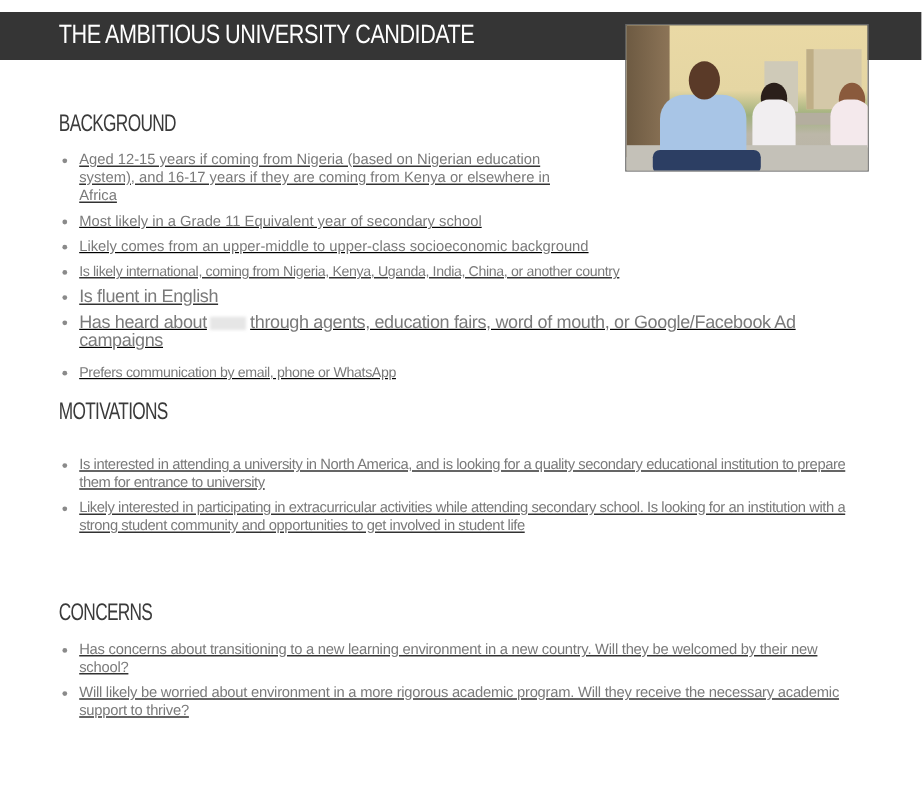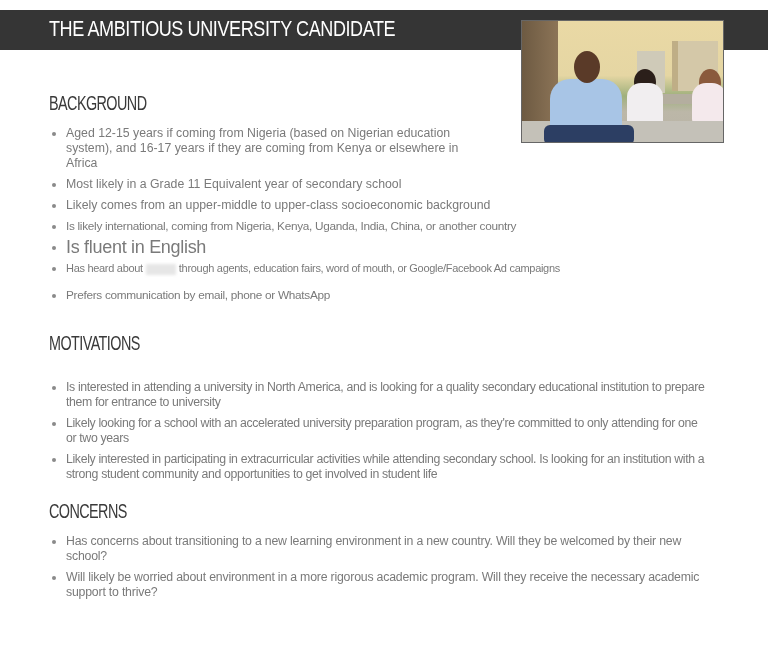--- a/index.html
+++ b/index.html
@@ -31,21 +31,21 @@
   .photo .girl1-hair { position:absolute; left:112px; top:48px; width:22px; height:26px; background:#2b1f1a; border-radius:50%; }
   .photo .girl2 { position:absolute; left:170px; top:62px; width:34px; height:40px; background:#f4e9ec; border-radius:14px 14px 4px 4px; }
   .photo .girl2-hair { position:absolute; left:177px; top:48px; width:22px; height:28px; background:#8a5a3c; border-radius:50%; }
 
   .section-heading {
     position: absolute; left: 49px;
     font-family: "Liberation Sans Narrow", "Liberation Sans", sans-serif;
     font-size: 20px; color: #3a3a3a; letter-spacing: -0.8px;
     transform: scaleX(0.72); transform-origin: left center; white-space: nowrap;
   }
-  ul.list { position: absolute; left: 49px; margin: 0; padding: 0; list-style: none; }
+  ul.list { position: absolute; left: 49px; margin: 0; padding: 0; list-style: none; text-decoration: underline; }
   ul.list li {
     position: relative; padding-left: 17px; color: #7a7a7a;
     font-size: 12.3px; line-height: 15px; margin-bottom: 6px;
   }
   ul.list li::before {
     content: ""; position: absolute; left: 3px; top: 6px; width: 4px; height: 4px;
     border-radius: 50%; background: #8a8a8a;
   }
   .bg-list { top: 126px; width: 440px; }
   .bg-list li { margin-bottom: 6px; font-size: 12.6px; }
@@ -75,29 +75,28 @@
   <div class="boy-head"></div>
   <div class="boy-legs"></div>
 </div>
 
 <div class="section-heading" style="top:92px;">BACKGROUND</div>
 <ul class="list bg-list">
   <li>Aged 12-15 years if coming from Nigeria (based on Nigerian education system), and 16-17 years if they are coming from Kenya or elsewhere in Africa</li>
   <li>Most likely in a Grade 11 Equivalent year of secondary school</li>
   <li style="width:520px;">Likely comes from an upper-middle to upper-class socioeconomic background</li>
   <li style="width:600px;font-size:11.8px;letter-spacing:-0.3px;">Is likely international, coming from Nigeria, Kenya, Uganda, India, China, or another country</li>
-  <li style="font-size:18px;letter-spacing:-0.3px;">Is fluent in English</li>
-  <li style="width:640px;font-size:11px;letter-spacing:-0.3px;"><span>Has heard about</span><span class="redacted"></span><span>through agents, education fairs, word of mouth, or Google/Facebook Ad campaigns</span></li>
+  <li style="font-size:15px;letter-spacing:-0.3px;">Is fluent in English</li>
+  <li style="width:640px;font-size:15px;letter-spacing:-0.3px;"><span>Has heard about</span><span class="redacted"></span><span>through agents, education fairs, word of mouth, or Google/Facebook Ad campaigns</span></li>
   <li style="width:600px;font-size:11.8px;letter-spacing:-0.3px;margin-top:12px;">Prefers communication by email, phone or WhatsApp</li>
 </ul>
 
 <div class="section-heading" style="top:332px;">MOTIVATIONS</div>
 <ul class="list mot-list">
   <li>Is interested in attending a university in North America, and is looking for a quality secondary educational institution to prepare them for entrance to university</li>
-  <li>Likely looking for a school with an accelerated university preparation program, as they're committed to only attending for one or two years</li>
   <li>Likely interested in participating in extracurricular activities while attending secondary school. Is looking for an institution with a strong student community and opportunities to get involved in student life</li>
 </ul>
 
 <div class="section-heading" style="top:500px;">CONCERNS</div>
 <ul class="list con-list">
   <li>Has concerns about transitioning to a new learning environment in a new country. Will they be welcomed by their new school?</li>
   <li>Will likely be worried about environment in a more rigorous academic program. Will they receive the necessary academic support to thrive?</li>
 </ul>
 
 </body></html>

